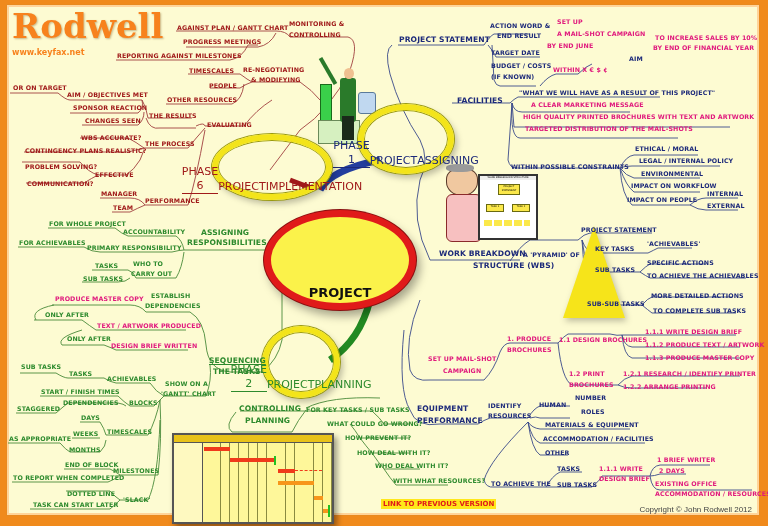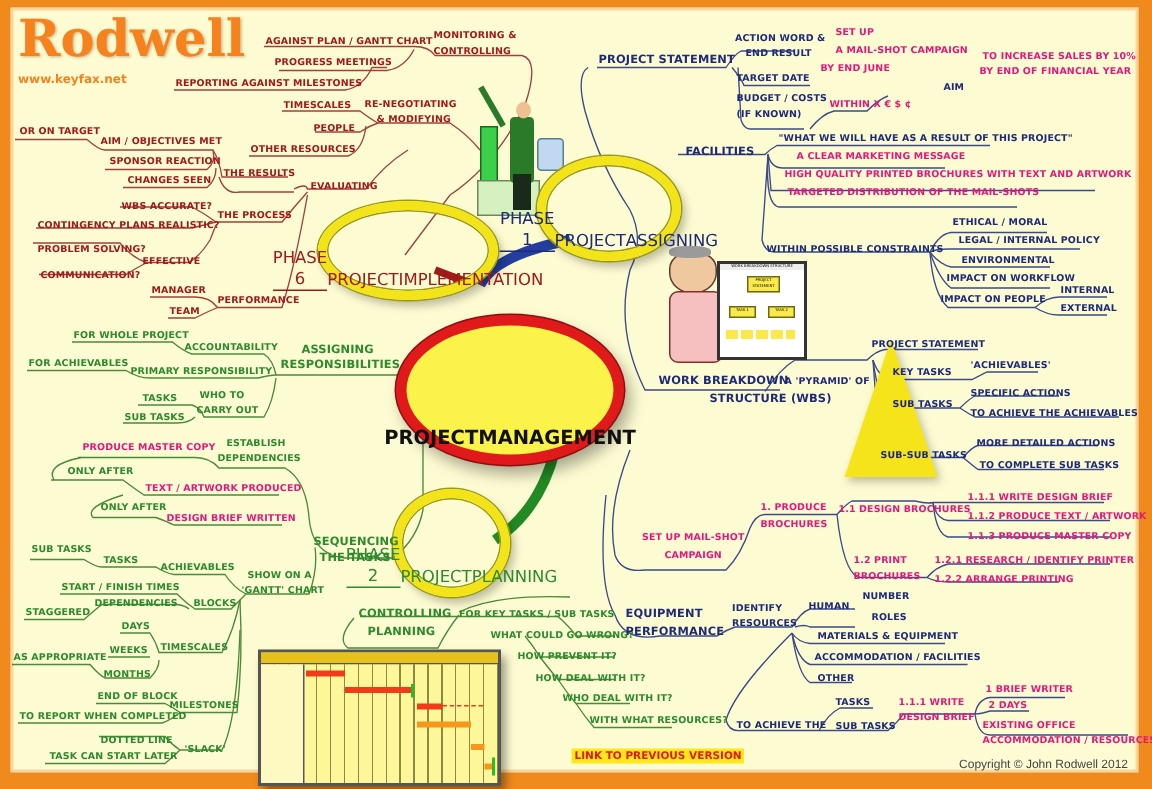--- a/index.html
+++ b/index.html
@@ -153,21 +153,20 @@
     <div style="position:absolute;left:6px;top:28px;width:16px;height:6px;background:#fbe84a;border:1px solid #6a6a10;font-size:2.5px;font-family:'DejaVu Sans',sans-serif;text-align:center;">TASK 1</div>
     <div style="position:absolute;left:32px;top:28px;width:16px;height:6px;background:#fbe84a;border:1px solid #6a6a10;font-size:2.5px;font-family:'DejaVu Sans',sans-serif;text-align:center;">TASK 2</div>
     <div style="position:absolute;left:4px;top:44px;width:46px;height:6px;background:repeating-linear-gradient(90deg,#fbe84a 0 8px,transparent 8px 10px);"></div>
   </div>
 </div>
 
 <div class="pyramid"></div>
 
 <div class="ellipse center" style="left:264px;top:210px;width:152px;height:100px;">
   <span>PROJECT</span>
-  <span>MANAGEMENT</span>
 </div>
 
 <div class="ellipse phase" style="left:358px;top:104px;width:96px;height:70px;color:#1d2a7a;">
   <span class="ul">PHASE 1</span>
   <span>PROJECT</span>
   <span>ASSIGNING</span>
 </div>
 
 <div class="ellipse phase" style="left:212px;top:134px;width:120px;height:66px;color:#a01a1a;">
   <span class="ul">PHASE 6</span>
@@ -217,21 +216,21 @@
 <div class="t g" style="left:130px;top:270px;">CARRY OUT</div>
 <div class="t g" style="left:94px;top:262px;">TASKS</div>
 <div class="t g" style="left:82px;top:275px;">SUB TASKS</div>
 <div class="t g" style="left:150px;top:292px;">ESTABLISH</div>
 <div class="t g" style="left:144px;top:302px;">DEPENDENCIES</div>
 <div class="t m" style="left:54px;top:295px;">PRODUCE MASTER COPY</div>
 <div class="t g" style="left:44px;top:311px;">ONLY AFTER</div>
 <div class="t m" style="left:96px;top:322px;">TEXT / ARTWORK PRODUCED</div>
 <div class="t g" style="left:66px;top:335px;">ONLY AFTER</div>
 <div class="t m" style="left:110px;top:342px;">DESIGN BRIEF WRITTEN</div>
-<div class="t g big" style="left:208px;top:356px;">SEQUENCING</div>
+<div class="t g big" style="left:208px;top:356px;text-decoration:underline;">SEQUENCING</div>
 <div class="t g big" style="left:212px;top:367px;">THE TASKS</div>
 <div class="t g" style="left:164px;top:380px;">SHOW ON A</div>
 <div class="t g" style="left:160px;top:390px;">'GANTT' CHART</div>
 <div class="t g" style="left:20px;top:363px;">SUB TASKS</div>
 <div class="t g" style="left:68px;top:370px;">TASKS</div>
 <div class="t g" style="left:106px;top:375px;">ACHIEVABLES</div>
 <div class="t g" style="left:40px;top:388px;">START / FINISH TIMES</div>
 <div class="t g" style="left:128px;top:399px;">BLOCKS</div>
 <div class="t g" style="left:16px;top:405px;">STAGGERED</div>
 <div class="t g" style="left:62px;top:399px;">DEPENDENCIES</div>

